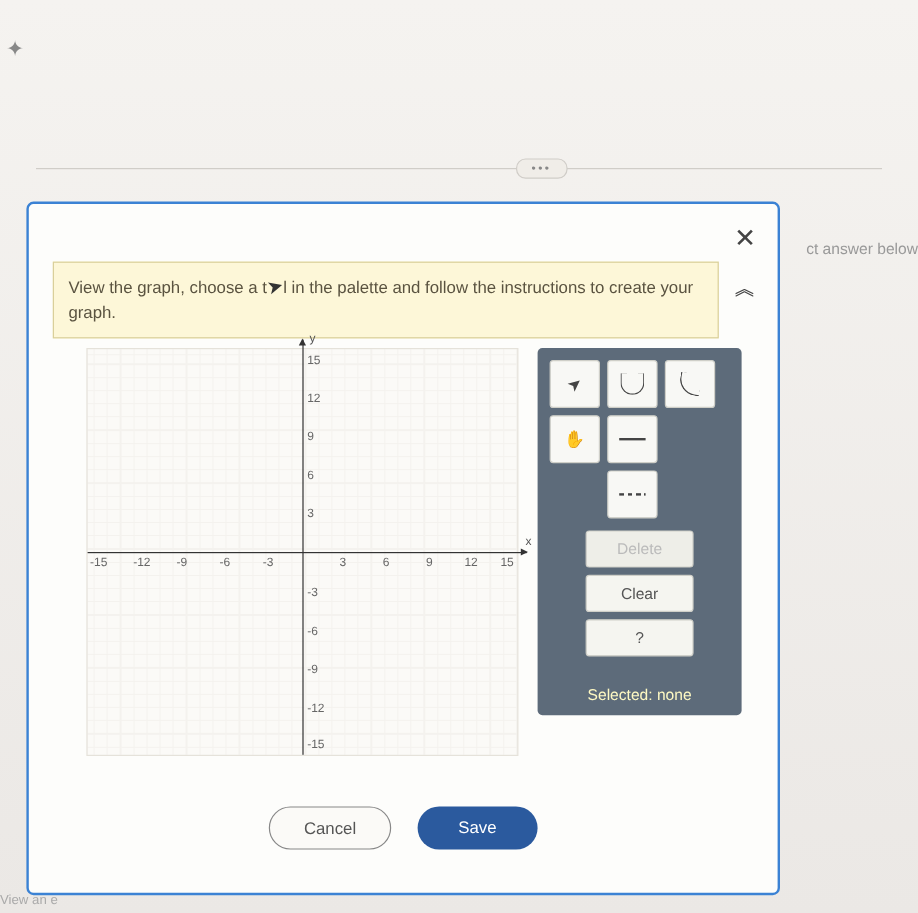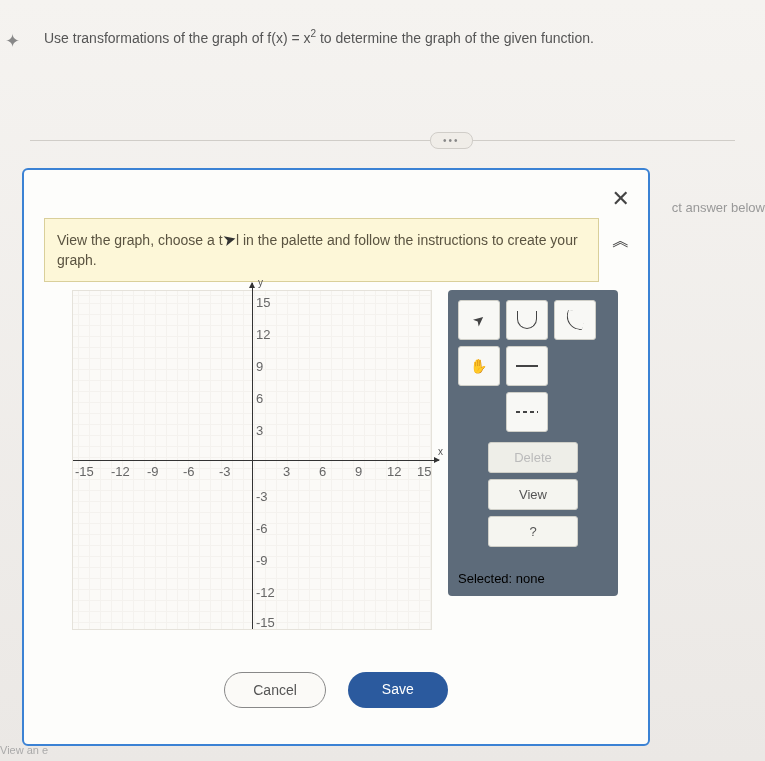--- a/index.html
+++ b/index.html
@@ -165,21 +165,21 @@
 }
 .axis-label-x {
   position: absolute;
   top: calc(50% - 14px);
   right: -12px;
   font-size: 10px;
   color: #555;
 }
 .tick-label {
   position: absolute;
-  font-size: 13px;
+  font-size: 10px;
   color: #666;
 }
 .palette {
   position: absolute;
   top: 120px;
   right: 30px;
   width: 170px;
   background: #5d6b7a;
   border-radius: 4px;
   padding: 10px;
@@ -211,23 +211,23 @@
   background: #f5f5f0;
   border: 1px solid #cfcfc8;
   border-radius: 3px;
   text-align: center;
   font-size: 13px;
   color: #555;
   cursor: pointer;
 }
 .action-btn.disabled { color: #bbb; background: #eeeee8; }
 .selected-text {
-  color: #000000;
+  color: #fef9c3;
   font-size: 13px;
-  text-align: left;
+  text-align: center;
   margin-top: 24px;
 }
 .modal-buttons {
   position: absolute;
   bottom: 36px;
   left: 0;
   right: 0;
   display: flex;
   justify-content: center;
   gap: 22px;
@@ -272,23 +272,20 @@
 }
 </style>
 </head>
 <body>
 
 <div class="page-bg"></div>
 
 <div class="star-icon">✦</div>
 
 <div class="question-area">
-  <div class="question-line1">
-    <span>Use transformations of the graph of f(x) = x</span><span class="sup">2</span><span> to determine the graph of the given function.</span>
-  </div>
 </div>
 
 <div class="hr-area"></div>
 <div class="ellipsis-tab">•••</div>
 
 <div class="partial-text">ct answer below</div>
 <div class="view-text">View an e</div>
 
 <div class="modal">
   <div class="modal-close">✕</div>
@@ -340,21 +337,21 @@
           <span>✋</span>
         </div>
       <div class="tool-btn">
           <div class="line-icon"></div>
         </div>
       <div class="tool-btn offset">
           <div class="dash-icon"></div>
         </div>
     </div>
     <div class="action-btn disabled">Delete</div>
-    <div class="action-btn">View</div>
+    <div class="action-btn">Clear</div>
     <div class="action-btn">?</div>
     <div class="selected-text">
       <span>Selected:</span> <span>none</span>
     </div>
   </div>
 
   <div class="modal-buttons">
     <div class="btn-cancel">Cancel</div>
     <div class="btn-save">Save</div>
   </div>

